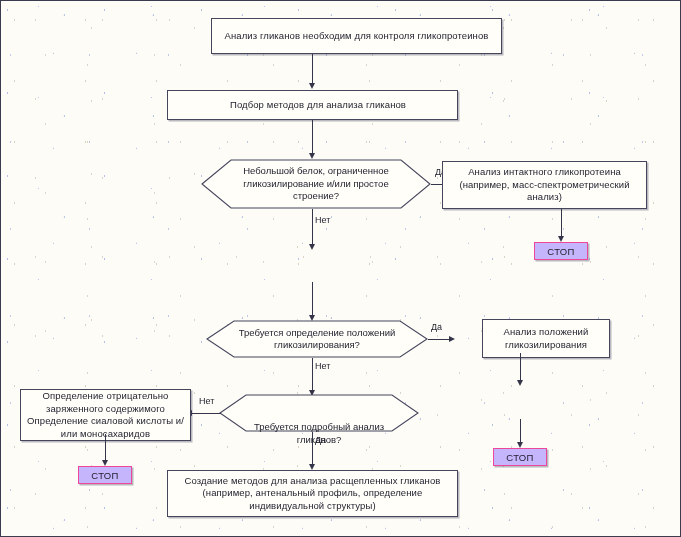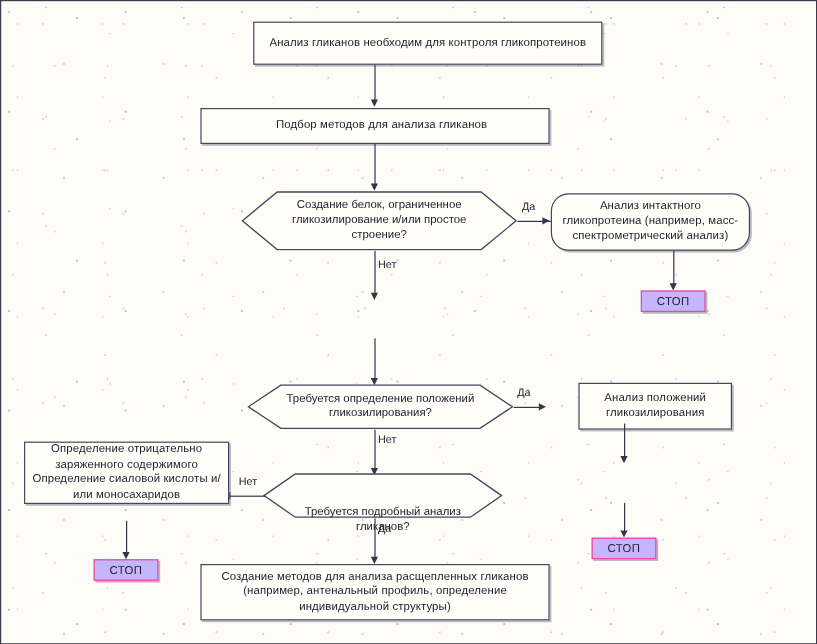--- a/index.html
+++ b/index.html
@@ -131,28 +131,28 @@
     <span>Подбор методов для анализа гликанов</span>
   </div>
 
   <div class="edge v" style="left:311px; top:119px; height:34px;"></div>
   <div class="arrow down" style="left:308px; top:152px;"></div>
 
   <div class="node decision" style="left:200px; top:158px; width:230px; height:50px;">
     <svg class="hexshape" viewBox="0 0 230 50" preserveAspectRatio="none">
       <polygon points="1,25 30,1 200,1 229,25 200,49 30,49" fill="#fffef9" stroke="#45455c" stroke-width="1.1"></polygon>
     </svg>
-    <span class="hextext">Создание белок, ограниченное гликозилирование и/или простое строение?</span>
+    <span class="hextext">Небольшой белок, ограниченное гликозилирование и/или простое строение?</span>
   </div>
 
   <div class="edge h" style="left:430px; top:183px; width:28px;"></div>
   <div class="arrow right" style="left:451px; top:179.5px;"></div>
   <div class="elabel" style="left:434px; top:166px;">Да</div>
 
-  <div class="node box" style="left:458px; top:160px; width:166px; height:48px;border-radius:15px;">
+  <div class="node box" style="left:441px; top:160px; width:205px; height:48px;">
     <span>Анализ интактного гликопротеина (например, масс-спектрометрический анализ)</span>
   </div>
 
   <div class="edge v" style="left:560px; top:208px; height:28px;"></div>
   <div class="arrow down" style="left:557px; top:235px;"></div>
 
   <div class="node stop" style="left:533px; top:241px; width:54px; height:18px;">
     <span>СТОП</span>
   </div>
 
@@ -198,21 +198,21 @@
     <svg class="hexshape" viewBox="0 0 200 38" preserveAspectRatio="none">
       <polygon points="1,19 27,1 173,1 199,19 173,37 27,37" fill="#fffef9" stroke="#45455c" stroke-width="1.1"></polygon>
     </svg>
     <span class="hextext" style="padding:0 22px;margin-top:41px;">Требуется подробный анализ гликанов?</span>
   </div>
 
   <div class="edge h" style="left:190px; top:412px; width:30px;"></div>
   <div class="arrow left" style="left:185px; top:408.5px;"></div>
   <div class="elabel" style="left:198px; top:395px;">Нет</div>
 
-  <div class="node box" style="left:19px; top:367px; width:171px; height:52px;">
+  <div class="node box" style="left:19px; top:388px; width:171px; height:52px;">
     <span>Определение отрицательно заряженного содержимого Определение сиаловой кислоты и/или моносахаридов</span>
   </div>
 
   <div class="edge v" style="left:104px; top:433px; height:27px;"></div>
   <div class="arrow down" style="left:101px; top:459px;"></div>
 
   <div class="node stop" style="left:77px; top:465px; width:54px; height:18px;">
     <span>СТОП</span>
   </div>
 

